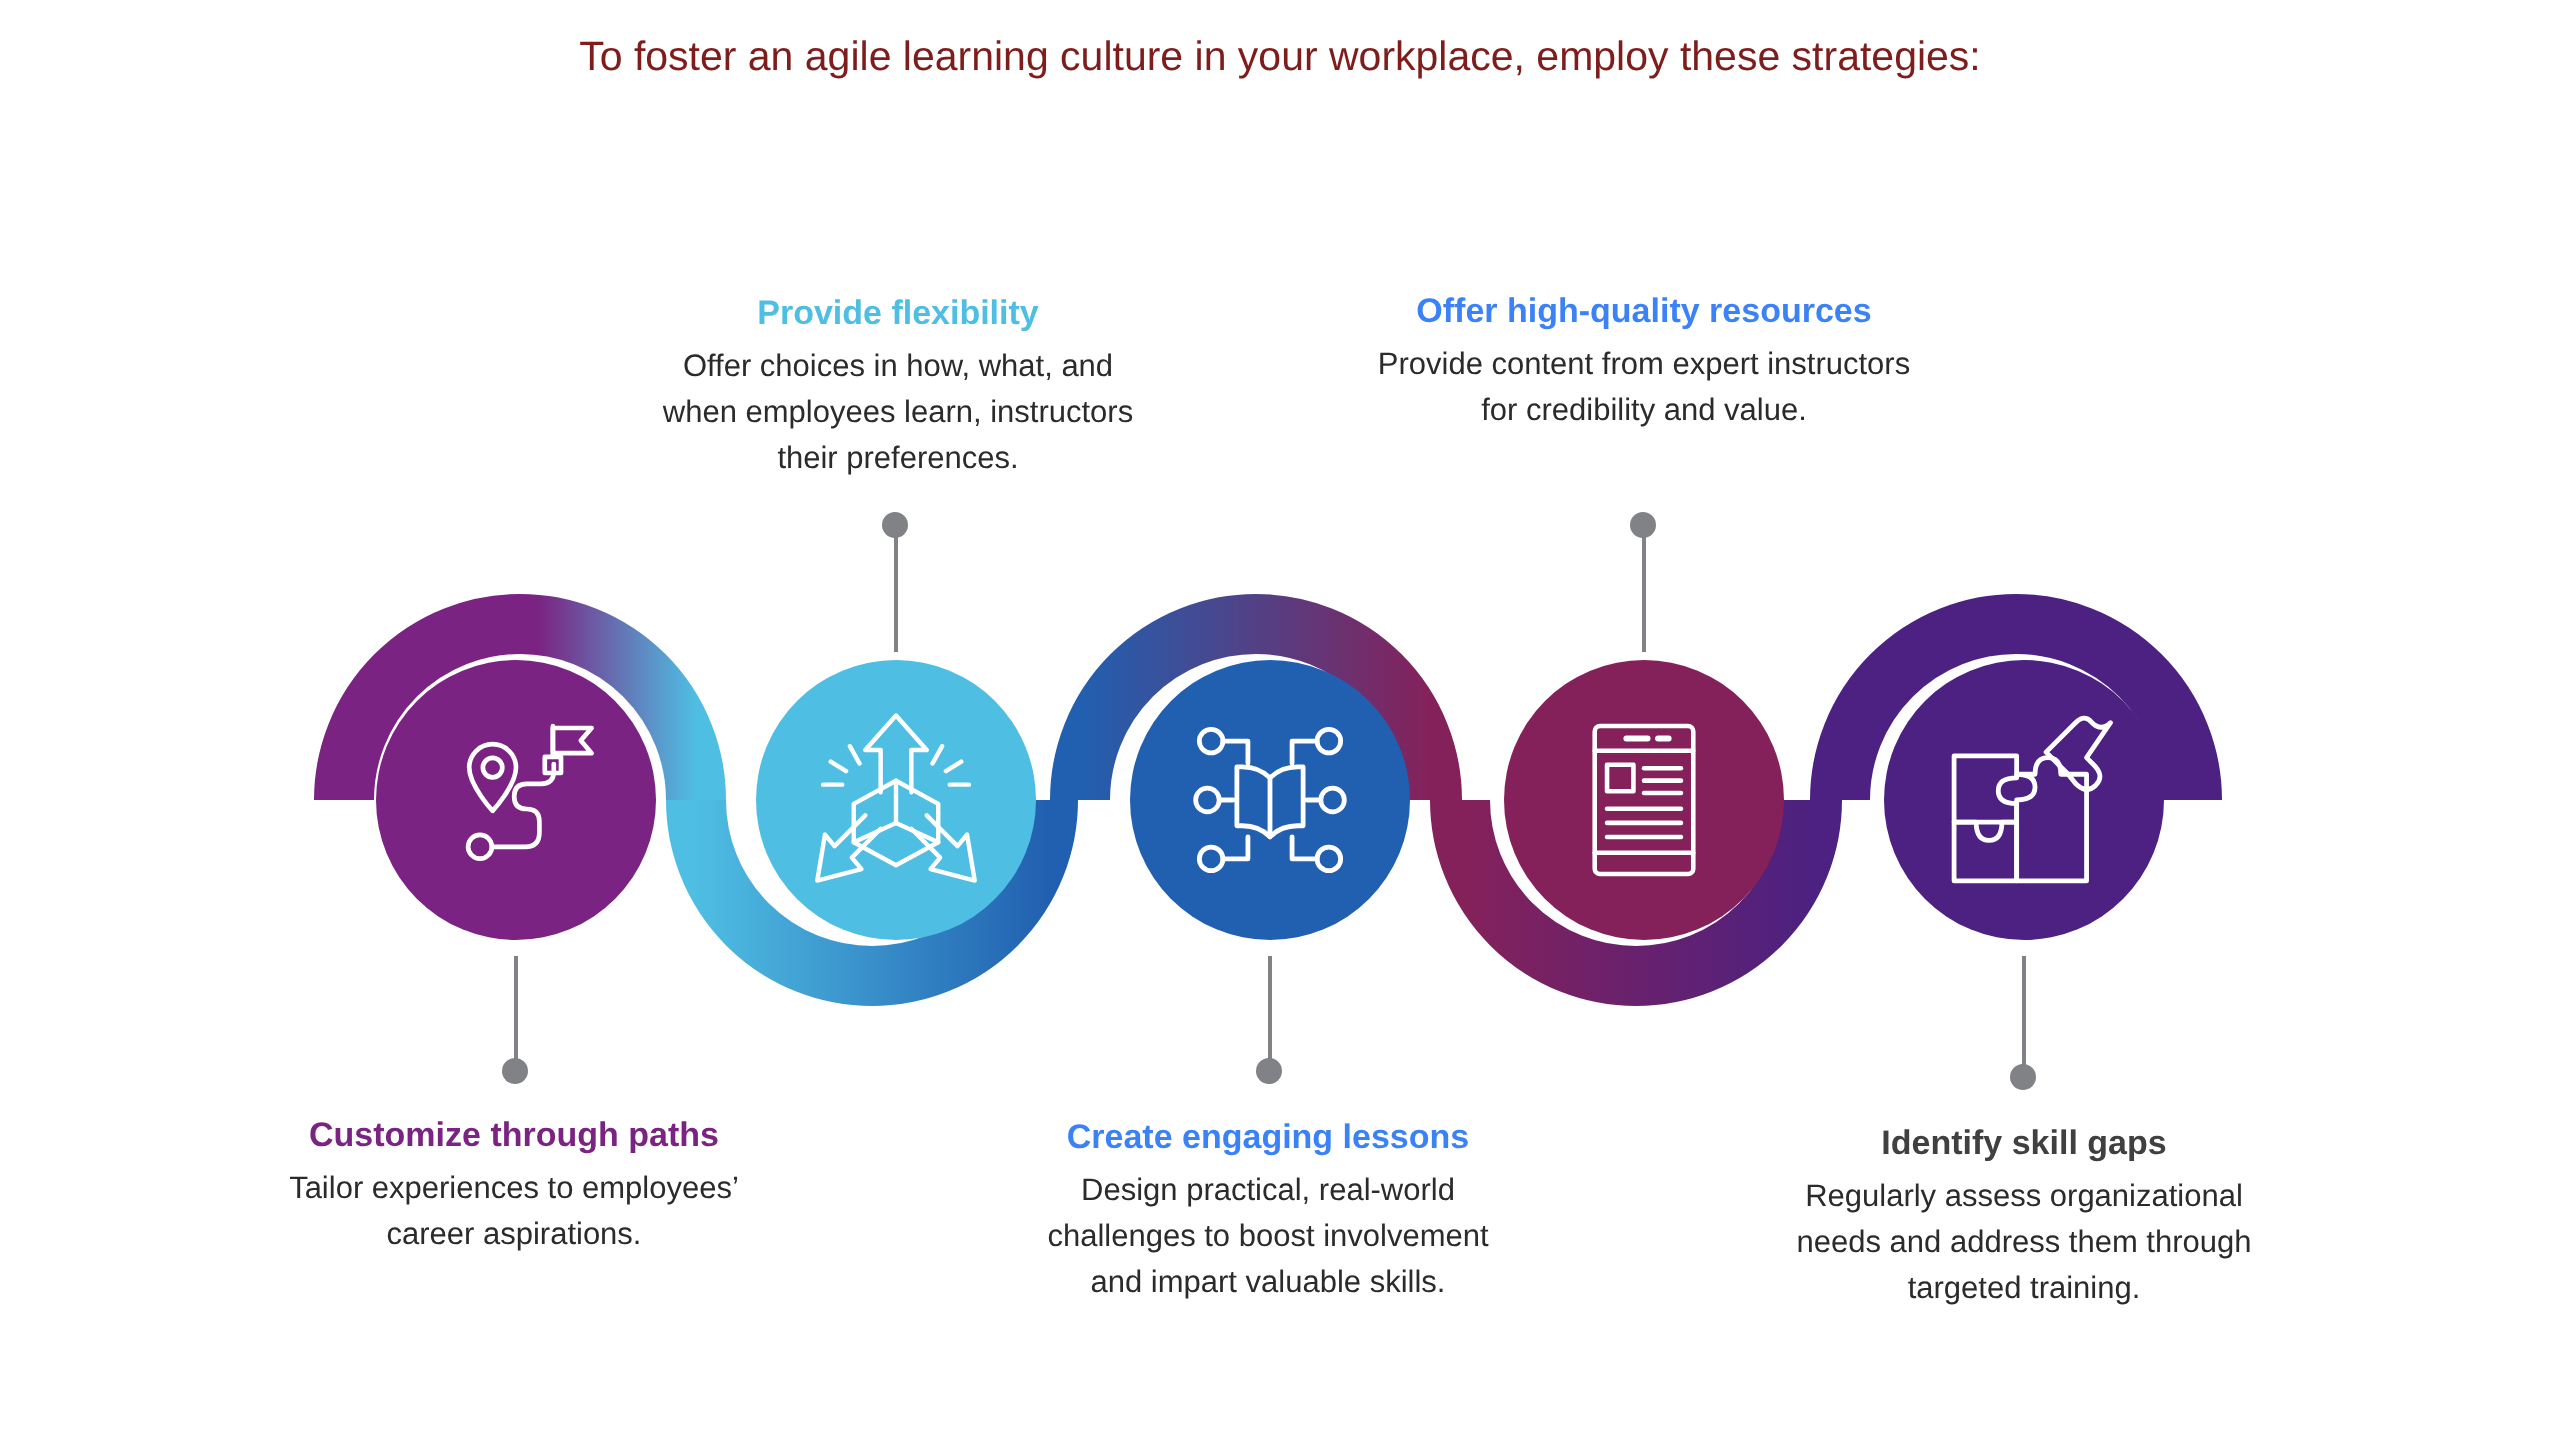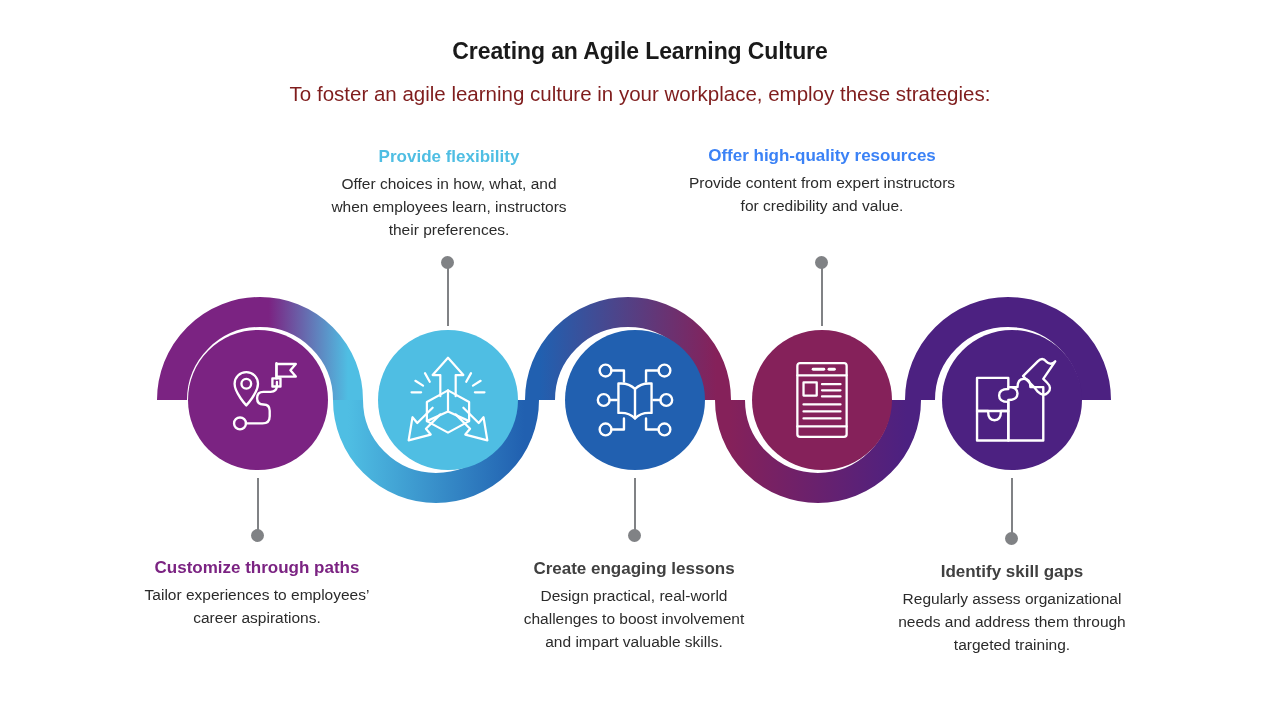--- a/index.html
+++ b/index.html
@@ -95,21 +95,20 @@
     color: #2b2b2b;
     font-weight: normal;
   }
 </style>
 </head>
 <body style="background: rgb(255, 255, 255);">
 
 <div id="stage">
 
   <div class="header">
-    <h1 class="title">Creating an Agile Learning Culture</h1>
     <p class="subtitle">To foster an agile learning culture in your workplace, employ these strategies:</p>
   </div>
 
   <svg id="ribbon-layer" viewBox="0 0 1280 720">
     <defs>
       <linearGradient id="gradA" x1="0" y1="0" x2="1" y2="0">
         <stop offset="0%" stop-color="#7B2382"></stop>
         <stop offset="55%" stop-color="#7B2382"></stop>
         <stop offset="100%" stop-color="#4FBEE3"></stop>
       </linearGradient>
@@ -265,21 +264,21 @@
     <p class="c-title" style="color:#7B2382;">Customize through paths</p>
     <p class="c-desc" style="width:258px; margin-left:auto; margin-right:auto;">Tailor experiences to employees’ career aspirations.</p>
   </div>
 
   <div class="callout" style="left:322px; top:146px; width:254px;">
     <p class="c-title" style="color:#4FBEE3;">Provide flexibility</p>
     <p class="c-desc" style="width:240px; margin-left:auto; margin-right:auto;">Offer choices in how, what, and when employees learn, instructors their preferences.</p>
   </div>
 
   <div class="callout" style="left:502px; top:558px; width:264px;">
-    <p class="c-title" style="color:#404040;">Create engaging lessons</p>
+    <p class="c-title" style="color:#3b82f6;">Create engaging lessons</p>
     <p class="c-desc" style="width:250px; margin-left:auto; margin-right:auto;">Design practical, real-world challenges to boost involvement and impart valuable skills.</p>
   </div>
 
   <div class="callout" style="left:678px; top:145px; width:288px;">
     <p class="c-title" style="color:#3b82f6;">Offer high-quality resources</p>
     <p class="c-desc" style="width:282px; margin-left:auto; margin-right:auto;">Provide content from expert instructors for credibility and value.</p>
   </div>
 
   <div class="callout" style="left:872px; top:561px; width:280px;">
     <p class="c-title" style="color:#404040;">Identify skill gaps</p>

